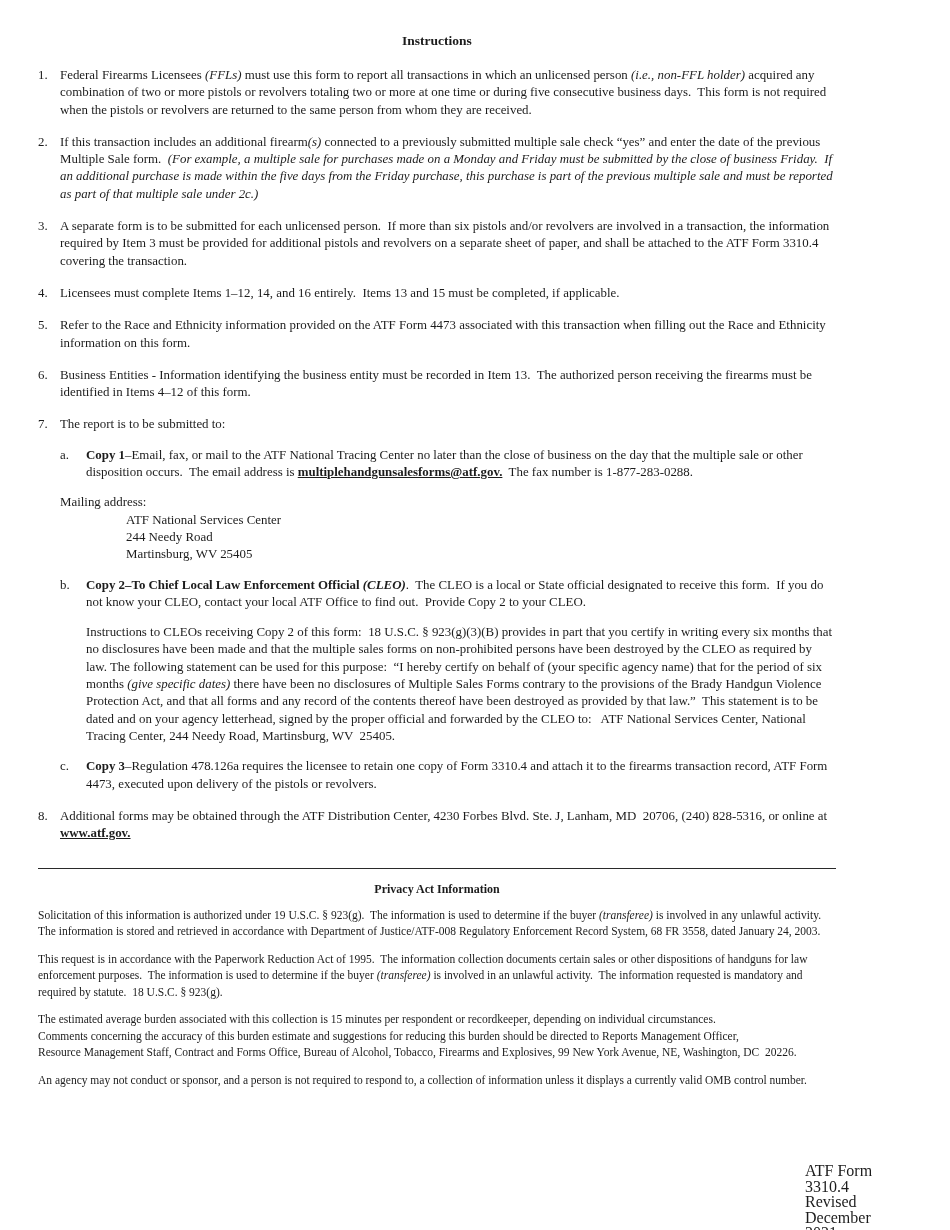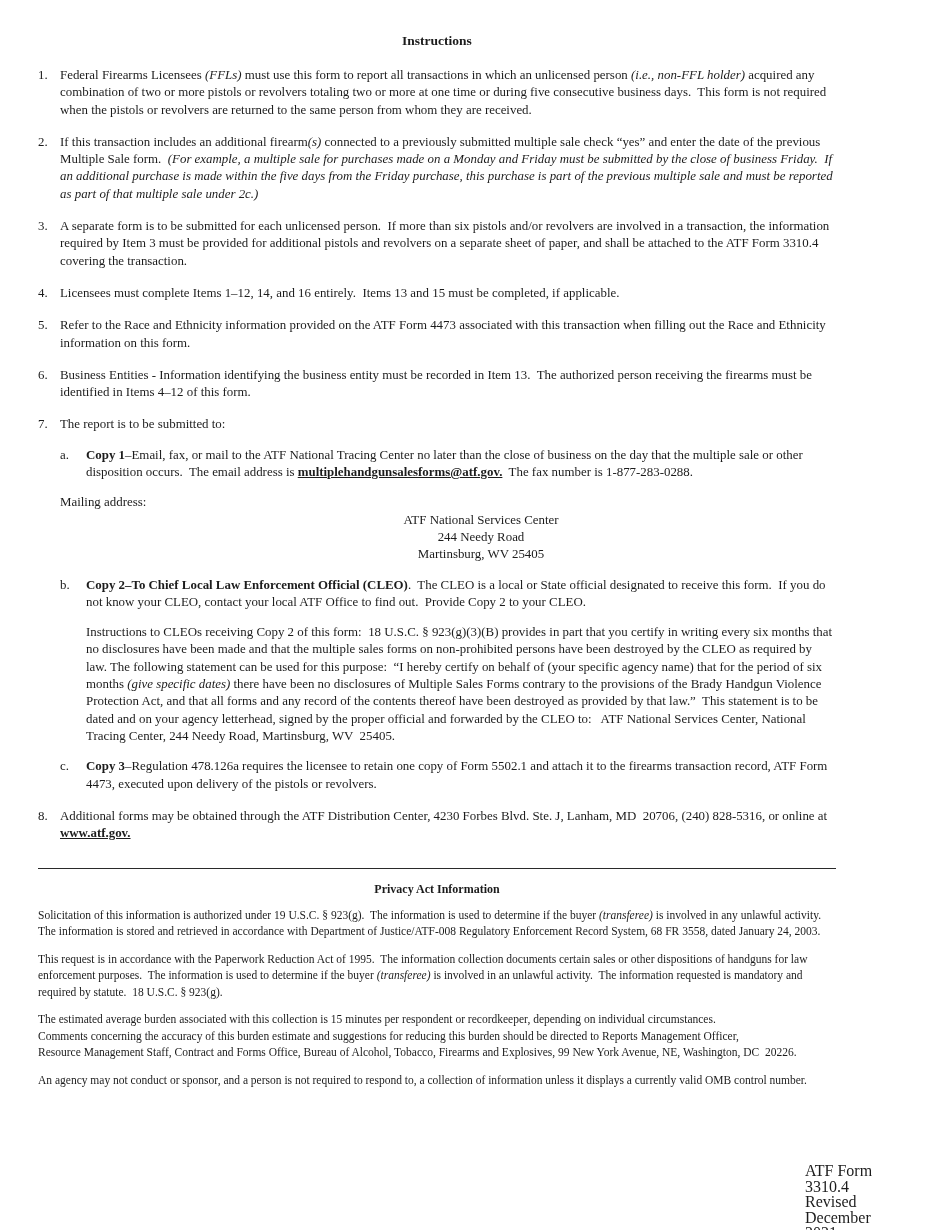--- a/index.html
+++ b/index.html
@@ -23,29 +23,29 @@
 
   .item { display: flex; margin-bottom: 15px; }
   .item .num { width: 22px; flex: 0 0 22px; }
   .item .itext { flex: 1; }
 
   .sub { display: flex; margin-top: 13px; }
   .sub .letter { width: 26px; flex: 0 0 26px; }
   .sub .stext { flex: 1; }
 
   .mailing { margin-top: 13px; }
-  .addr { margin-left: 66px; text-align: center; }
+  .addr { margin-left: 66px; }
 
   .cleo-para { margin-top: 13px; margin-left: 26px; }
 
   .rich, .plain { white-space: pre-wrap; }
 
   .i  { font-style: italic; }
   .b  { font-weight: bold; }
-  .bi { font-weight: bold; }
+  .bi { font-weight: bold; font-style: italic; }
   .bu { font-weight: bold; text-decoration: underline; }
   .link { cursor: pointer; }
 
   .divider { border: none; border-top: 1px solid #2a2a2a; margin-top: 26px; margin-bottom: 6px; }
 
   .bottom { font-size: 11.5px; line-height: 16.5px; margin-top: 12px; }
   .sec-heading {
     text-align: center; font-weight: bold; font-size: 12px;
     margin-top: 13px; margin-bottom: 9px;
   }
@@ -116,21 +116,21 @@
 
         <div class="sub">
           <span class="letter">b.</span>
           <div class="stext rich"><span class="b">Copy 2–To Chief Local Law Enforcement Official </span><span class="bi">(CLEO)</span><span>.  The CLEO is a local or State official designated to receive this form.  If you do not know your CLEO, contact your local ATF Office to find out.  Provide Copy 2 to your CLEO.</span></div>
         </div>
 
         <div class="cleo-para rich"><span>Instructions to CLEOs receiving Copy 2 of this form:  18 U.S.C. § 923(g)(3)(B) provides in part that you certify in writing every six months that no disclosures have been made and that the multiple sales forms on non-prohibited persons have been destroyed by the CLEO as required by law. The following statement can be used for this purpose:  “I hereby certify on behalf of (your specific agency name) that for the period of six months </span><span class="i">(give specific dates)</span><span> there have been no disclosures of Multiple Sales Forms contrary to the provisions of the Brady Handgun Violence Protection Act, and that all forms and any record of the contents thereof have been destroyed as provided by that law.”  This statement is to be dated and on your agency letterhead, signed by the proper official and forwarded by the CLEO to:   ATF National Services Center, National Tracing Center, 244 Needy Road, Martinsburg, WV  25405.</span></div>
 
         <div class="sub">
           <span class="letter">c.</span>
-          <div class="stext rich"><span class="b">Copy 3</span><span>–Regulation 478.126a requires the licensee to retain one copy of Form 5502.1 and attach it to the firearms transaction record, ATF Form 4473, executed upon delivery of the pistols or revolvers.</span></div>
+          <div class="stext rich"><span class="b">Copy 3</span><span>–Regulation 478.126a requires the licensee to retain one copy of Form 3310.4 and attach it to the firearms transaction record, ATF Form 4473, executed upon delivery of the pistols or revolvers.</span></div>
         </div>
       </div>
     </div>
 
     <div class="item">
       <span class="num">8.</span>
       <div class="itext rich"><span class="rich"><span>Additional forms may be obtained through the ATF Distribution Center, 4230 Forbes Blvd. Ste. J, Lanham, MD  20706, (240) 828-5316, or online at </span></span><span class="bu link">www.atf.gov.</span></div>
     </div>
 
   </div>

